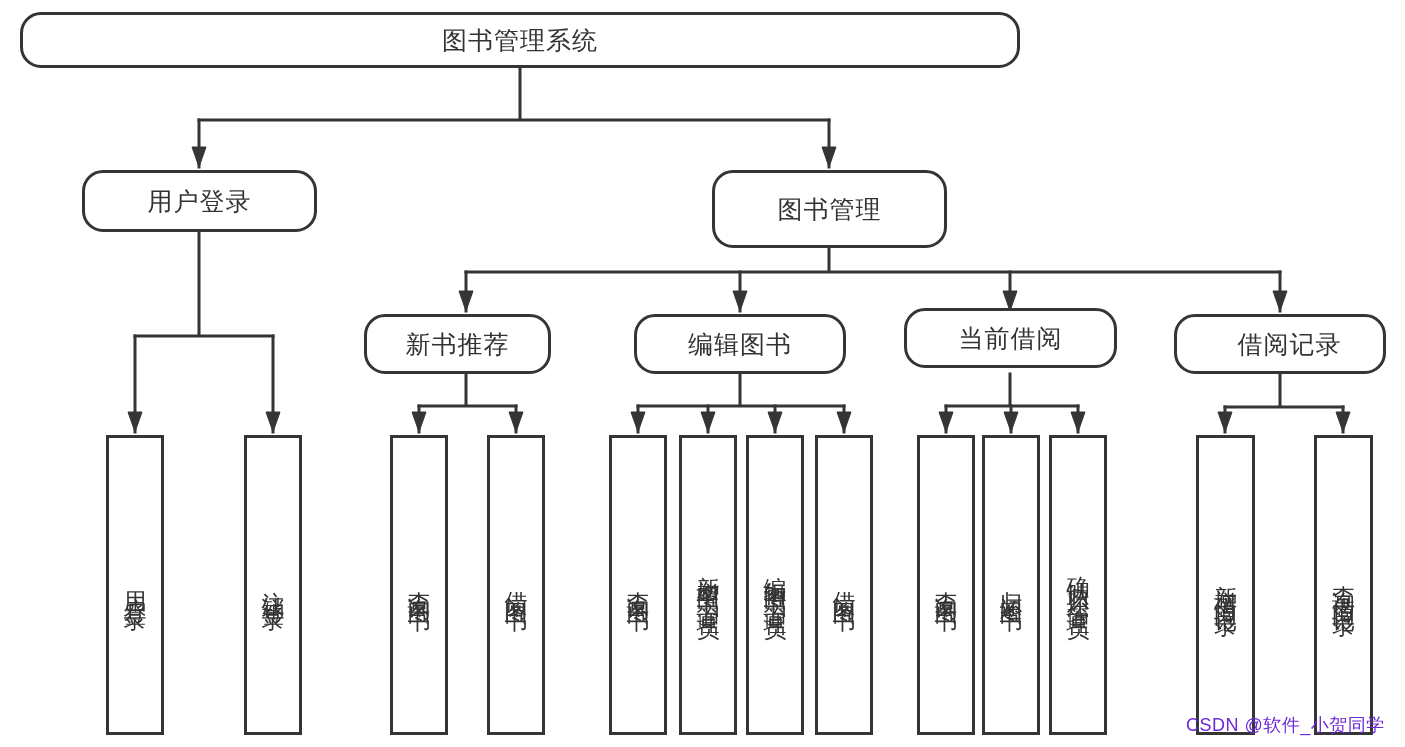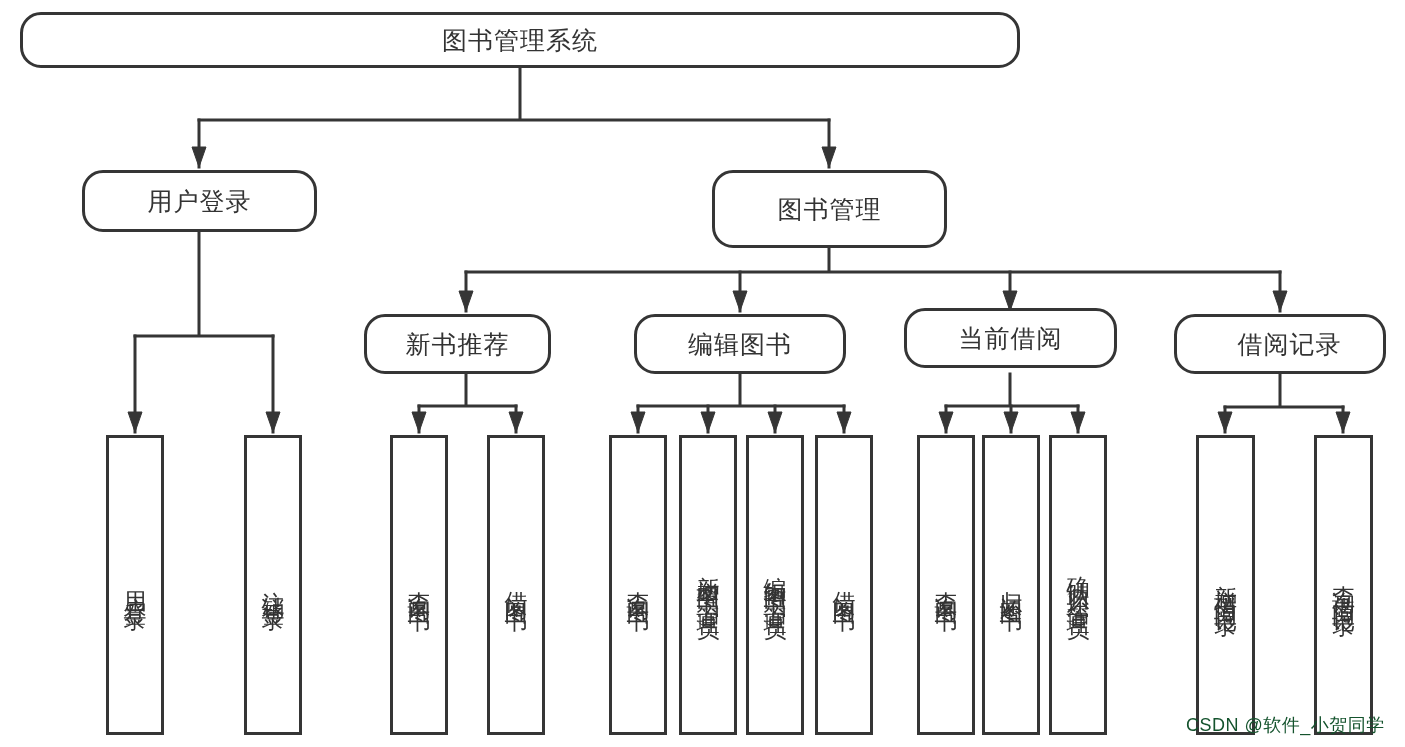--- a/index.html
+++ b/index.html
@@ -44,21 +44,21 @@
     text-orientation: mixed;
     font-size: 23px;
     letter-spacing: 6px;
     line-height: 1;
   }
   .watermark {
     position: absolute;
     left: 1186px;
     top: 713px;
     z-index: 5;
-    color: #14532d;
+    color: #6d28d9;
     font-size: 18px;
     letter-spacing: 0.5px;
     white-space: nowrap;
   }
   
   .n-root   { left: 20px;  top: 12px;  width: 1000px; height: 56px; }
   .n-login  { left: 82px;  top: 170px; width: 235px;  height: 62px; }
   .n-mgmt   { left: 712px; top: 170px; width: 235px;  height: 78px; }
   .n-rec    { left: 364px; top: 314px; width: 187px;  height: 60px; }
   .n-borrow { left: 634px; top: 314px; width: 212px;  height: 60px; }

